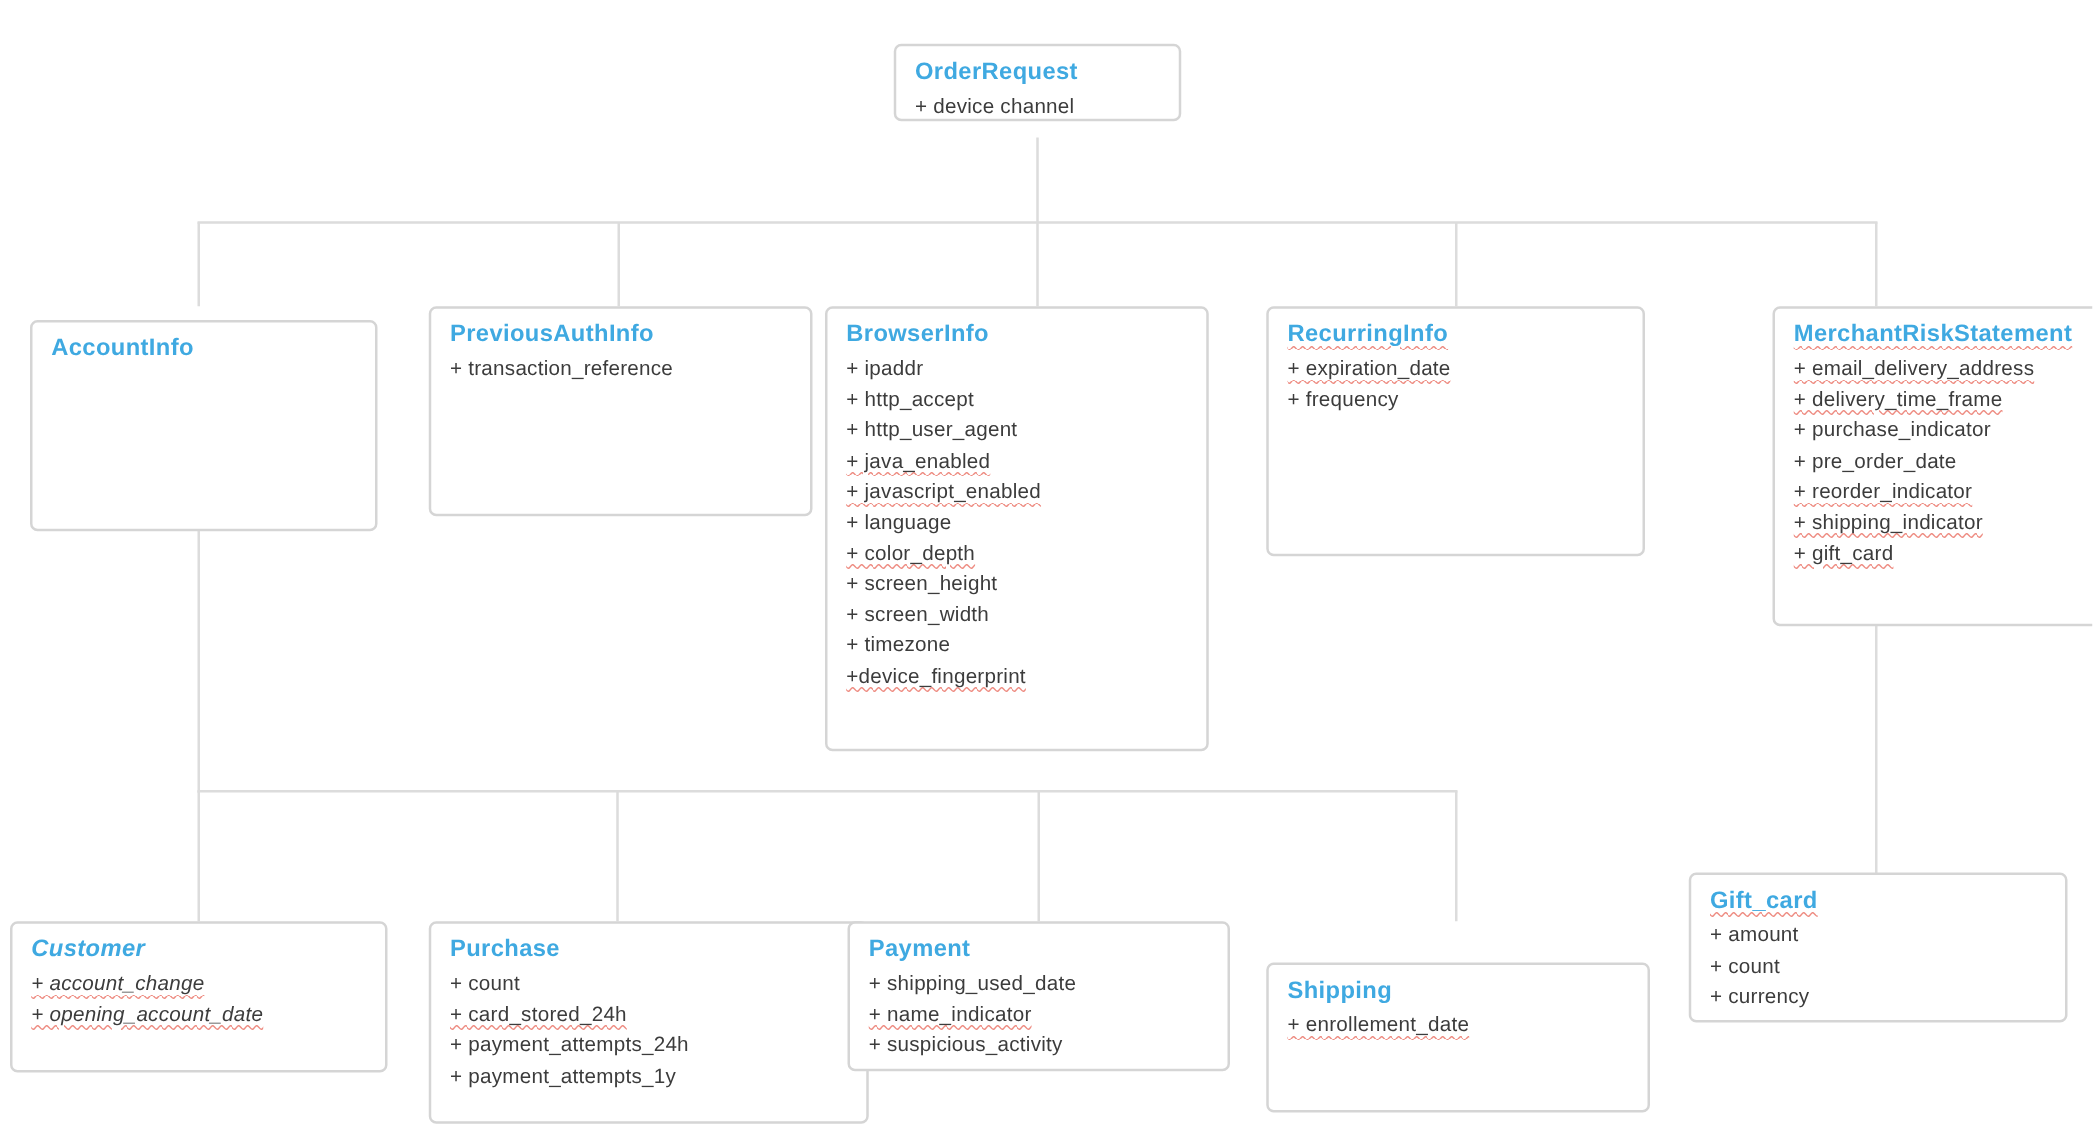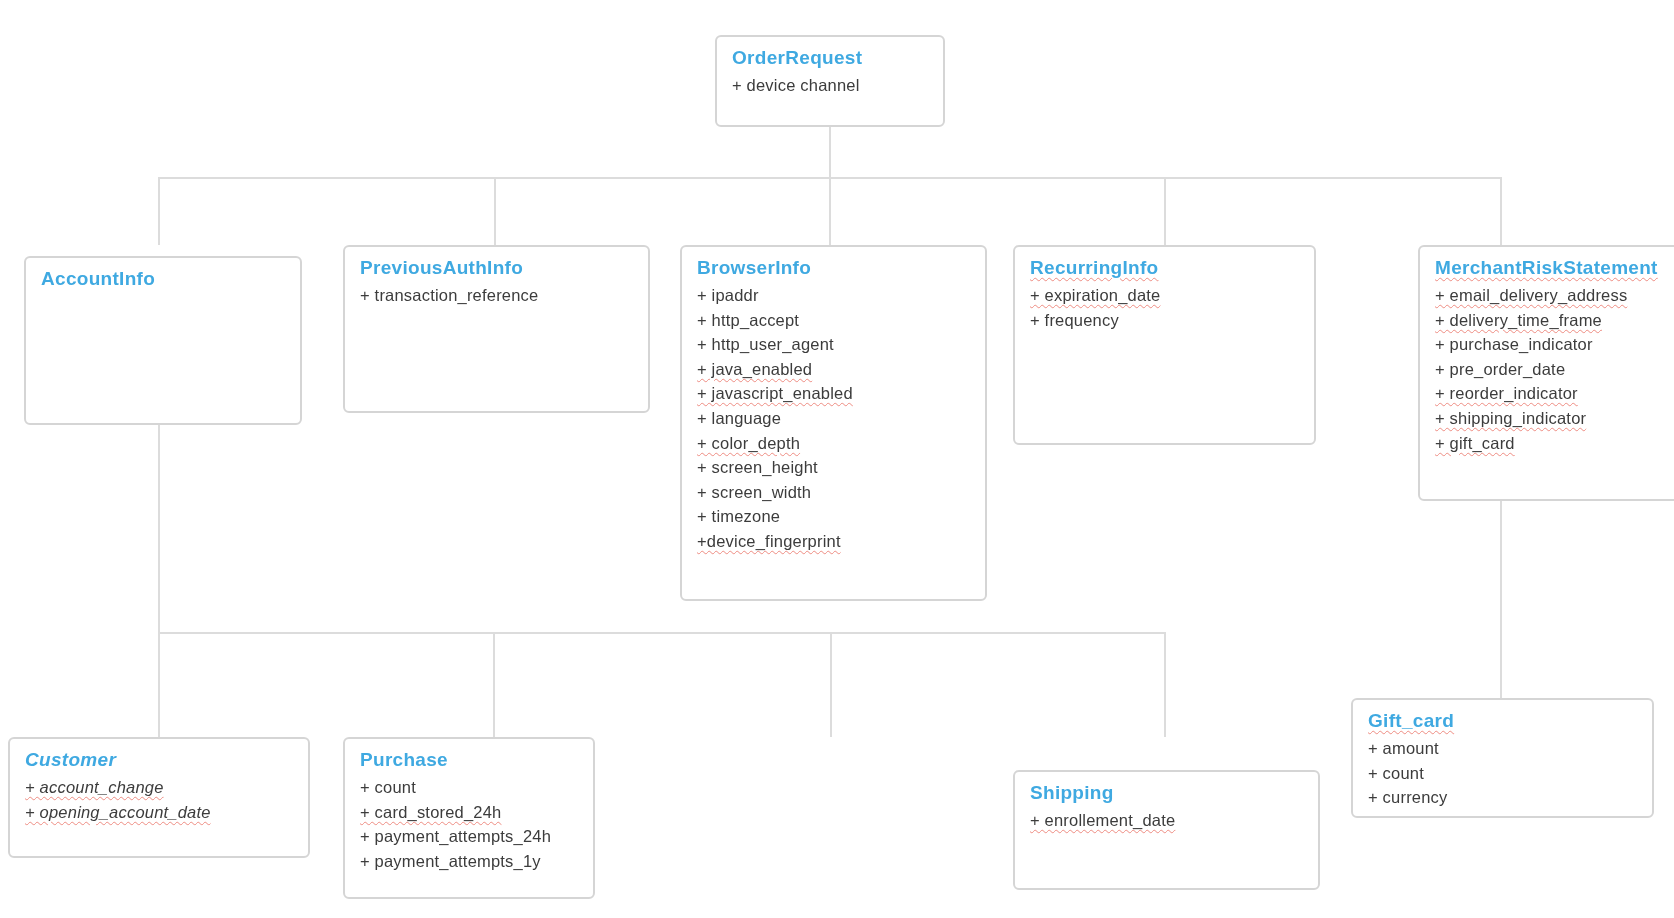--- a/index.html
+++ b/index.html
@@ -67,39 +67,39 @@
   <div class="conn v" style="left:1164px;top:178px;height:67px;"></div>
   <div class="conn v" style="left:1500px;top:178px;height:67px;"></div>
   <div class="conn v" style="left:158px;top:412px;height:222px;"></div>
   <div class="conn h" style="left:158px;top:632px;width:1008px;"></div>
   <div class="conn v" style="left:158px;top:633px;height:104px;"></div>
   <div class="conn v" style="left:493px;top:633px;height:104px;"></div>
   <div class="conn v" style="left:830px;top:633px;height:104px;"></div>
   <div class="conn v" style="left:1164px;top:633px;height:104px;"></div>
   <div class="conn v" style="left:1500px;top:466px;height:271px;"></div>
 
-  <div class="node" style="left:715px;top:35px;width:230px;height:92px;">
+  <div class="node" style="left:715px;top:35px;width:230px;height:62px;">
     <span class="title">OrderRequest</span>
     <div class="fields">
         <div class="field">+ device channel</div>
       </div>
   </div>
 
   <div class="node" style="left:24px;top:244px;width:278px;height:169px;margin-top:12px;">
     <span class="title">AccountInfo</span>
   </div>
 
   <div class="node" style="left:343px;top:245px;width:307px;height:168px;">
     <span class="title">PreviousAuthInfo</span>
     <div class="fields">
         <div class="field">+ transaction_reference</div>
       </div>
   </div>
 
-  <div class="node" style="left:680px;top:245px;width:307px;height:356px;">
+  <div class="node" style="left:660px;top:245px;width:307px;height:356px;">
     <span class="title">BrowserInfo</span>
     <div class="fields">
         <div class="field">+ ipaddr</div>
         <div class="field">+ http_accept</div>
         <div class="field">+ http_user_agent</div>
         <div class="field sp">+ java_enabled</div>
         <div class="field sp">+ javascript_enabled</div>
         <div class="field">+ language</div>
         <div class="field sp">+ color_depth</div>
         <div class="field">+ screen_height</div>
@@ -131,30 +131,38 @@
   </div>
 
   <div class="node" style="left:8px;top:737px;width:302px;height:121px;font-style:italic;">
     <span class="title">Customer</span>
     <div class="fields">
         <div class="field sp">+ account_change</div>
         <div class="field sp">+ opening_account_date</div>
       </div>
   </div>
 
-  <div class="node" style="left:343px;top:737px;width:252px;height:162px;">
+  <div class="node" style="left:343px;top:737px;width:352px;height:162px;">
     <span class="title">Purchase</span>
     <div class="fields">
         <div class="field">+ count</div>
         <div class="field sp">+ card_stored_24h</div>
         <div class="field">+ payment_attempts_24h</div>
         <div class="field">+ payment_attempts_1y</div>
       </div>
   </div>
 
+  <div class="node" style="left:678px;top:737px;width:306px;height:120px;">
+    <span class="title">Payment</span>
+    <div class="fields">
+        <div class="field">+ shipping_used_date</div>
+        <div class="field sp">+ name_indicator</div>
+        <div class="field">+ suspicious_activity</div>
+      </div>
+  </div>
 
   <div class="node" style="left:1013px;top:737px;width:307px;height:120px;margin-top:33px;">
     <span class="title">Shipping</span>
     <div class="fields">
         <div class="field sp">+ enrollement_date</div>
       </div>
   </div>
 
   <div class="node" style="left:1351px;top:698px;width:303px;height:120px;">
     <span class="title sp">Gift_card</span>

